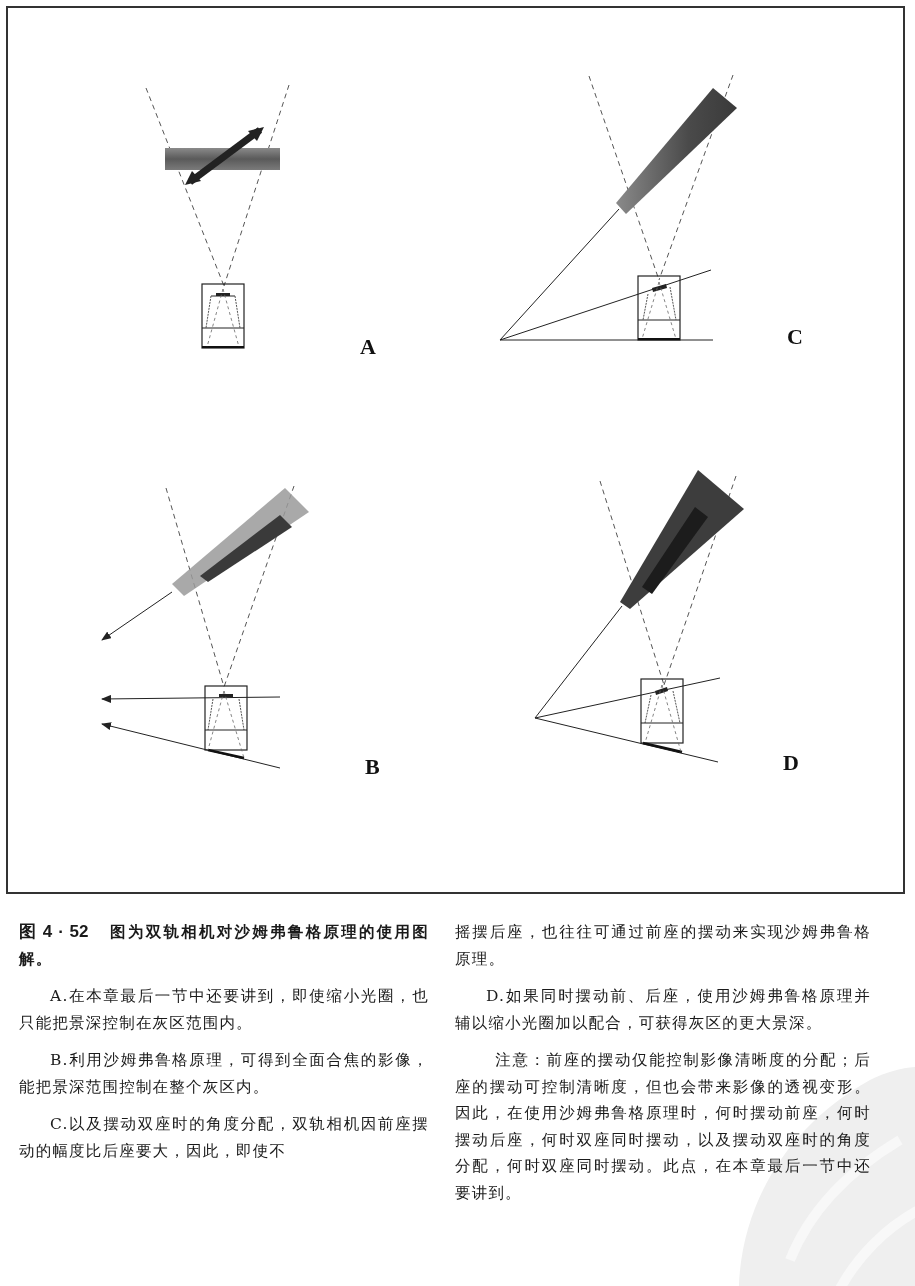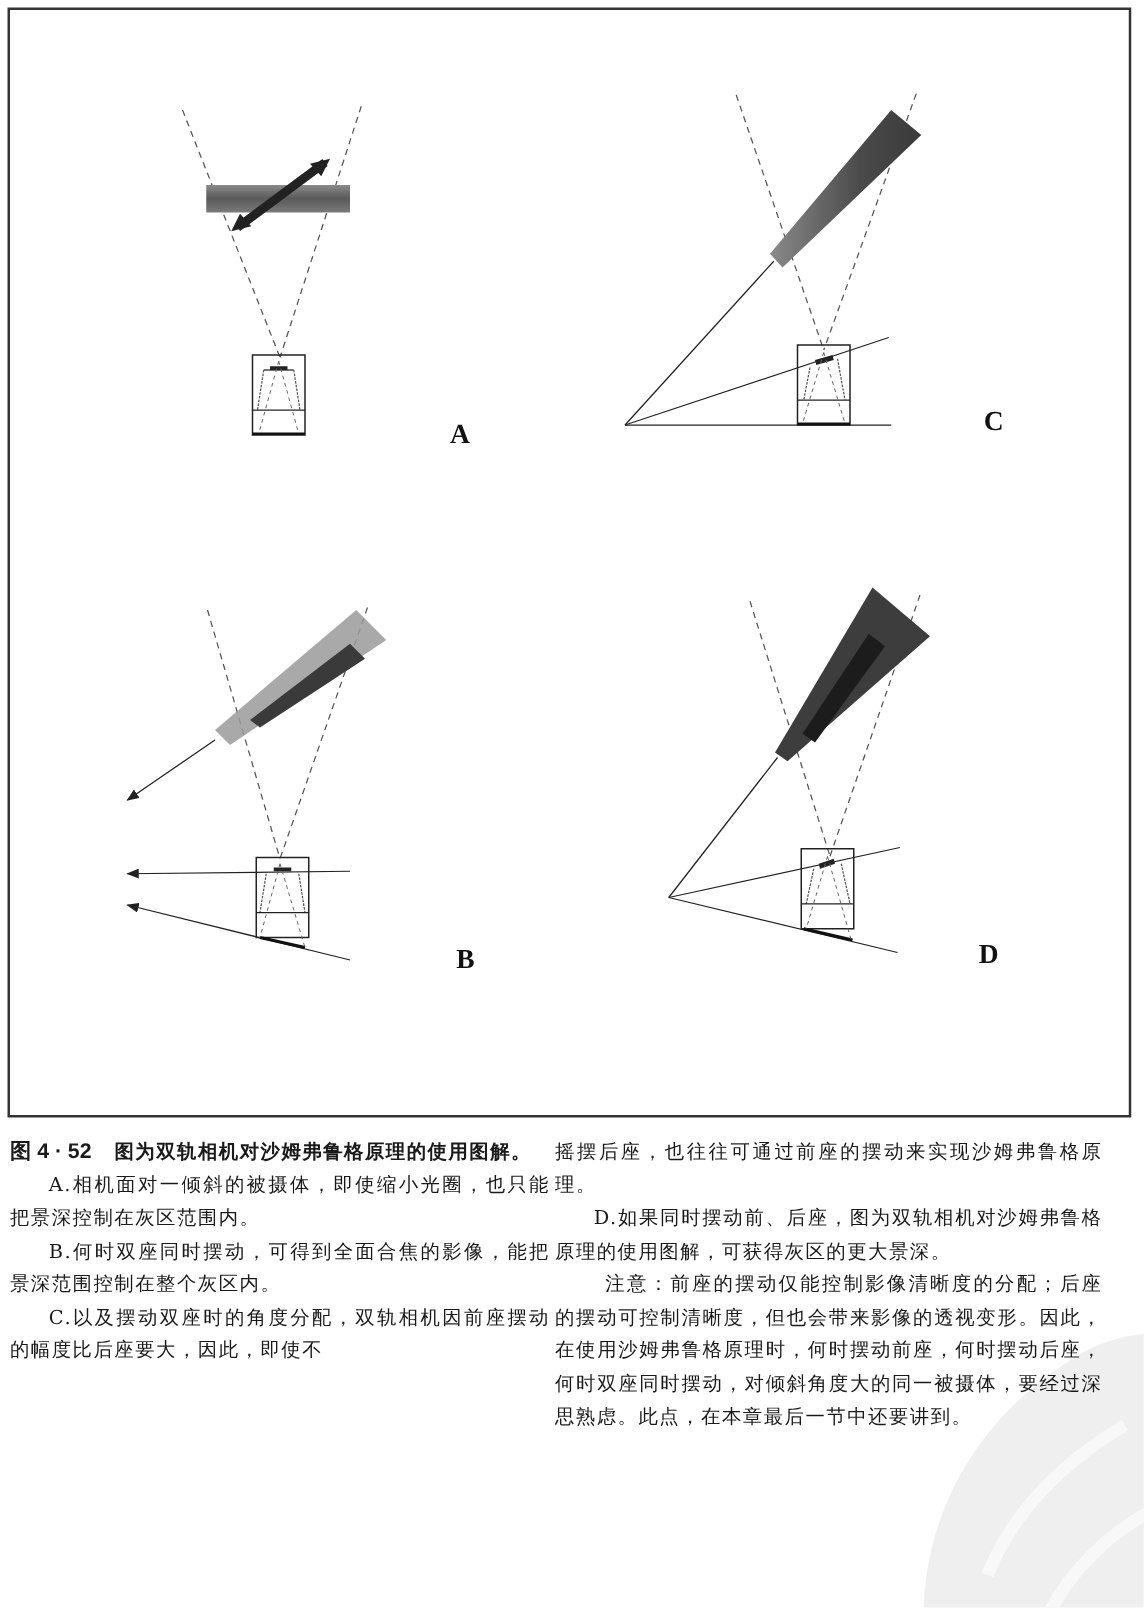--- a/index.html
+++ b/index.html
@@ -5,21 +5,21 @@
   html, body { margin: 0; padding: 0; background: #ffffff; }
   body { width: 915px; height: 1286px; position: relative; overflow: hidden;
          font-family: "DejaVu Serif", "Liberation Serif", serif; color: #1a1a1a; }
   .figure-frame { position: absolute; left: 6px; top: 6px; width: 899px; height: 888px;
                   border: 2px solid #333; box-sizing: border-box; background: #fff; }
   .figure-svg { position: absolute; left: 0; top: 0; }
   .panel-label { position: absolute; font-family: "Liberation Serif", "DejaVu Serif", serif;
                  font-weight: bold; font-size: 22px; color: #111; }
   .caption { position: absolute; top: 908px; font-size: 15.5px; line-height: 26.5px;
              letter-spacing: 1.2px; color: #1a1a1a; }
-  .caption p { margin: 0; text-align: justify; }
+  .caption p { margin: 11px; text-align: justify; }
   .caption .indent { text-indent: 2em; }
   .caption .indent-wide { text-indent: 2.6em; }
   .fig-num { font-family: "Liberation Sans", "DejaVu Sans", sans-serif; font-weight: bold;
              font-size: 17px; letter-spacing: 0; }
   .fig-title { font-weight: bold; }
   .col-left { left: 8px; width: 432px; }
   .col-right { left: 444px; width: 438px; }
   .watermark { position: absolute; left: 700px; top: 1020px; width: 260px; height: 300px;
                pointer-events: none; }
 </style>
@@ -134,22 +134,22 @@
   <path d="M40,300 C30,200 80,110 170,60 C210,40 250,45 260,60 L260,300 Z" fill="#efefef"></path>
   <path d="M90,240 C110,190 150,150 200,120" stroke="#f8f8f8" stroke-width="10" fill="none"></path>
   <path d="M130,290 C150,240 190,200 240,180" stroke="#f8f8f8" stroke-width="10" fill="none"></path>
 </svg>
 
 <div class="caption col-left">
   <p>
     <span class="fig-num">图 4 · 52</span>&nbsp;&nbsp;
     <span class="fig-title">图为双轨相机对沙姆弗鲁格原理的使用图解。</span>
   </p>
-  <p class="indent">A.相机面对一倾斜的被摄体，即使缩小光圈，也只能把景深控制在灰区范围内。</p>
-  <p class="indent">B.何时双座同时摆动，可得到全面合焦的影像，能把景深范围控制在整个灰区内。</p>
+  <p class="indent">A.在本章最后一节中还要讲到，即使缩小光圈，也只能把景深控制在灰区范围内。</p>
+  <p class="indent">B.利用沙姆弗鲁格原理，可得到全面合焦的影像，能把景深范围控制在整个灰区内。</p>
   <p class="indent">C.以及摆动双座时的角度分配，双轨相机因前座摆动的幅度比后座要大，因此，即使不</p>
 </div>
 
 <div class="caption col-right">
   <p>摇摆后座，也往往可通过前座的摆动来实现沙姆弗鲁格原理。</p>
-  <p class="indent">D.如果同时摆动前、后座，图为双轨相机对沙姆弗鲁格原理的使用图解，可获得灰区的更大景深。</p>
-  <p class="indent-wide">注意：前座的摆动仅能控制影像清晰度的分配；后座的摆动可控制清晰度，但也会带来影像的透视变形。因此，在使用沙姆弗鲁格原理时，何时摆动前座，何时摆动后座，何时双座同时摆动，对倾斜角度大的同一被摄体，要经过深思熟虑。此点，在本章最后一节中还要讲到。</p>
+  <p class="indent">D.如果同时摆动前、后座，使用沙姆弗鲁格原理并辅以缩小光圈加以配合，可获得灰区的更大景深。</p>
+  <p class="indent-wide">注意：前座的摆动仅能控制影像清晰度的分配；后座的摆动可控制清晰度，但也会带来影像的透视变形。因此，在使用沙姆弗鲁格原理时，何时摆动前座，何时摆动后座，何时双座同时摆动，以及摆动双座时的角度分配，何时双座同时摆动。此点，在本章最后一节中还要讲到。</p>
 </div>
 
 </body></html>

